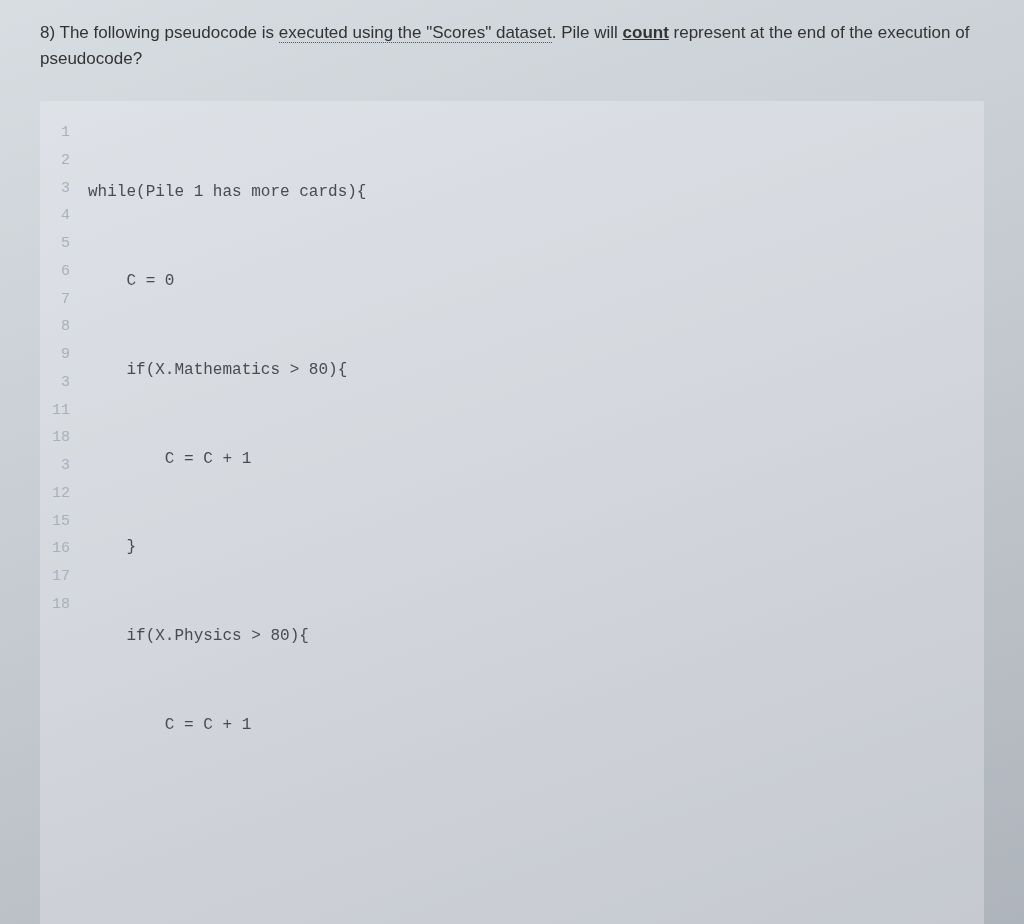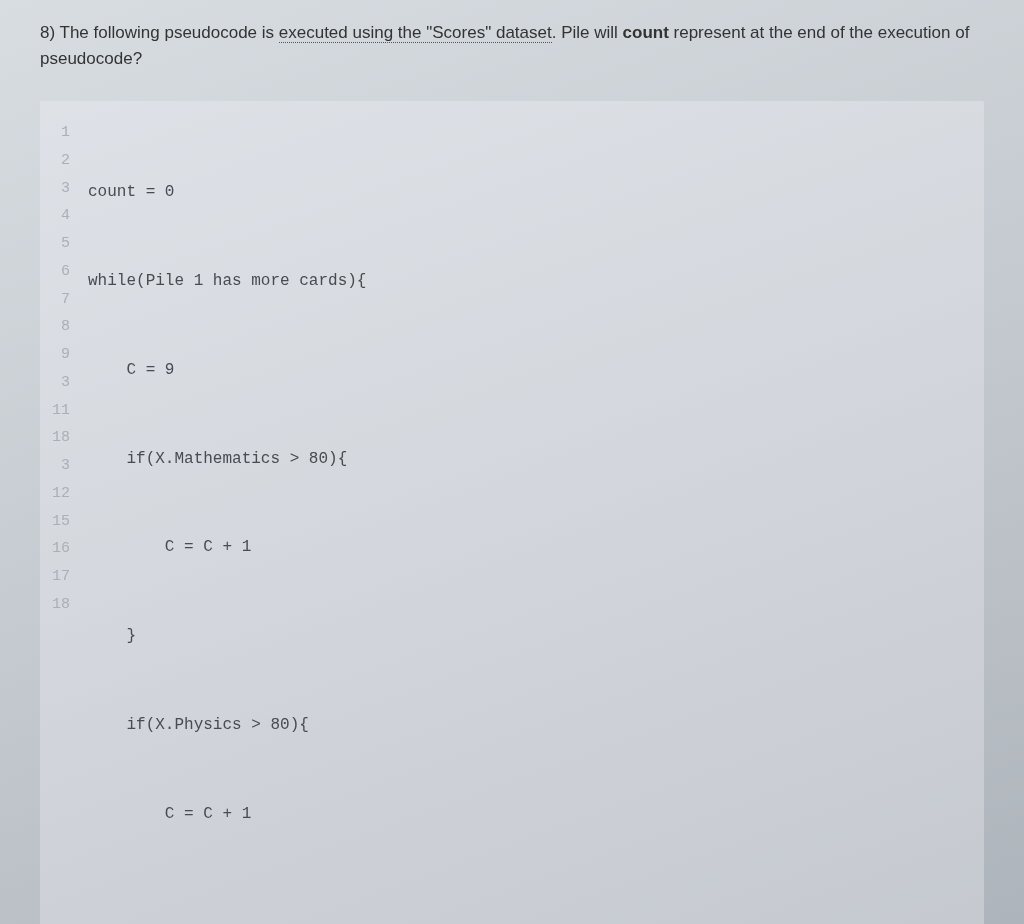--- a/index.html
+++ b/index.html
@@ -19,20 +19,21 @@
       font-size: 17px;
       color: #333;
       margin-bottom: 8px;
       line-height: 1.5;
     }
     .question-header .dotted {
       border-bottom: 1px dotted #555;
     }
     .question-header b {
       font-weight: bold;
+      text-decoration: underline;
     }
     .code-area {
       background: rgba(240, 242, 245, 0.35);
       margin-top: 30px;
       padding: 18px 12px;
       border-radius: 2px;
       display: flex;
       font-family: "Consolas", "Courier New", monospace;
       font-size: 16px;
       color: #4a4a52;
@@ -73,23 +74,22 @@
     <div>11</div>
     <div>18</div>
     <div>3</div>
     <div>12</div>
     <div>15</div>
     <div>16</div>
     <div>17</div>
     <div>18</div>
   </div>
   <div class="code-lines">
-    <div>count = 0</div>
     <div>while(Pile 1 has more cards){</div>
-    <div>    C = 9</div>
+    <div>    C = 0</div>
     <div>    if(X.Mathematics &gt; 80){</div>
     <div>        C = C + 1</div>
     <div>    }</div>
     <div>    if(X.Physics &gt; 80){</div>
     <div>        C = C + 1</div>
     
     
     
     
     

